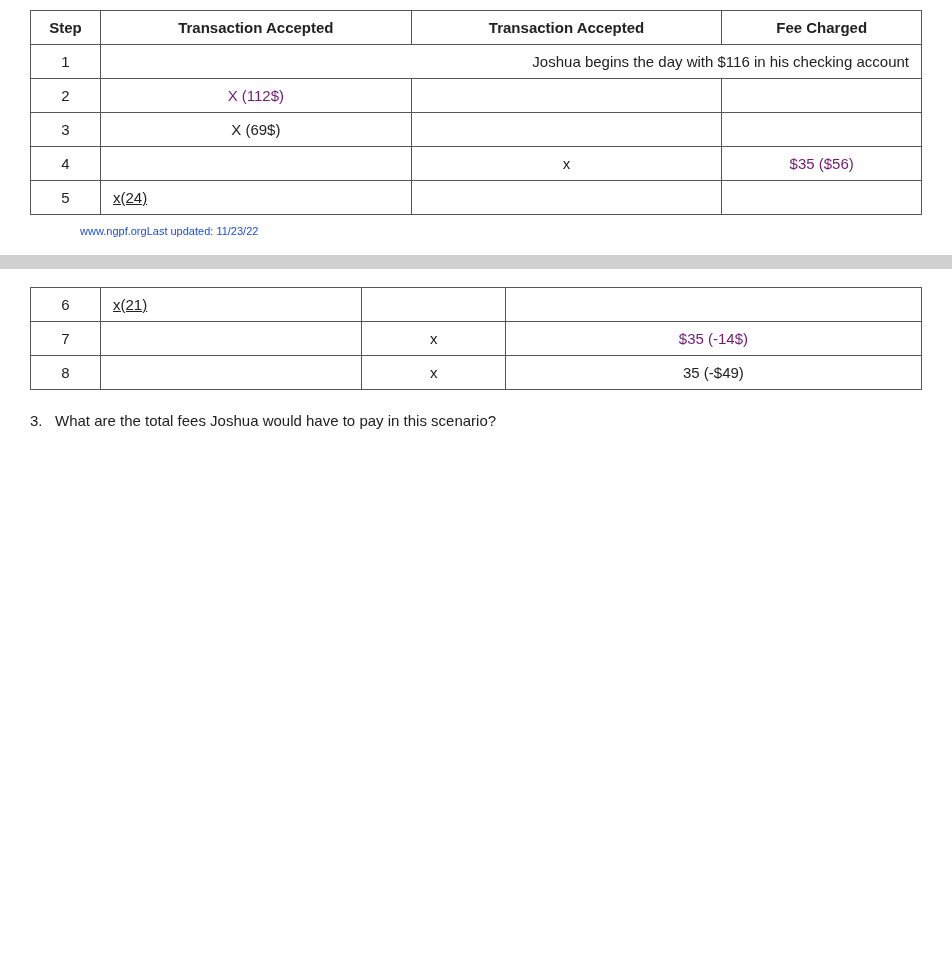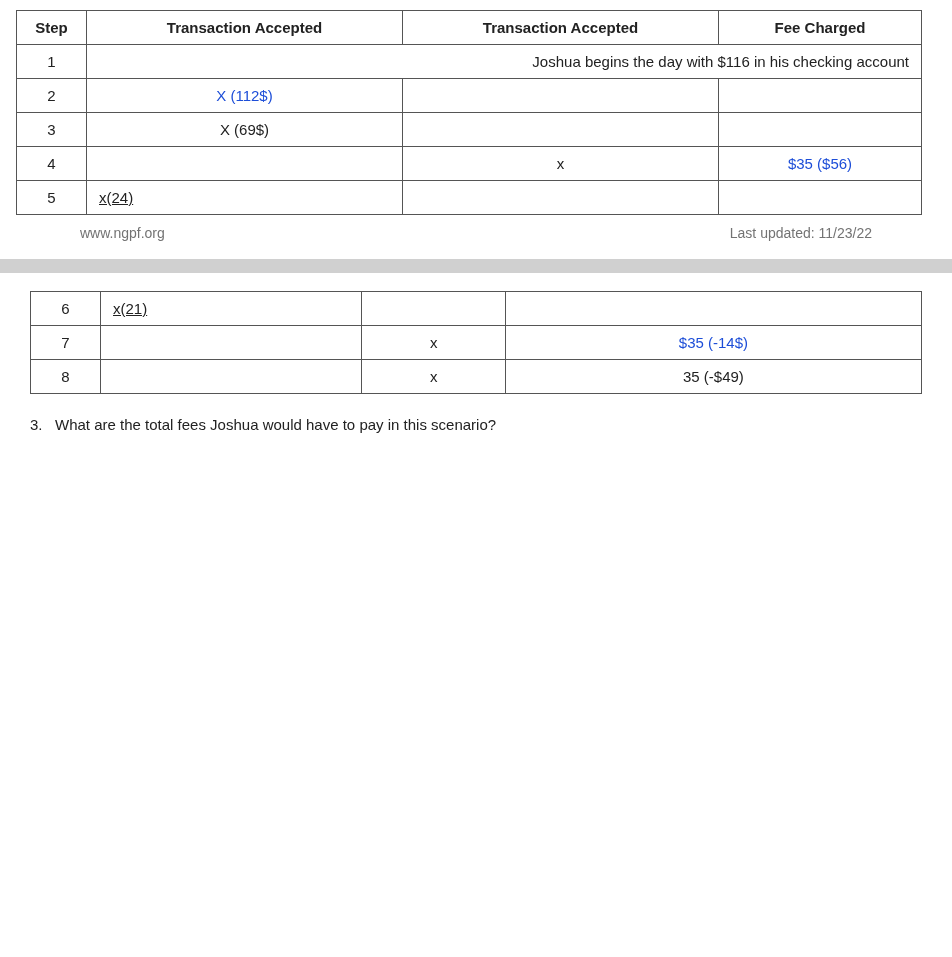--- a/index.html
+++ b/index.html
@@ -12,21 +12,21 @@
       background: #ffffff;
       font-family: Arial, Helvetica, sans-serif;
       font-size: 15px;
       color: #222;
       width: 952px;
       min-height: 957px;
     }
 
     
     .table-section {
-      padding: 10px 30px 0 16px;
+      padding: 10px 30px 0 30px;
     }
 
     table {
       width: 100%;
       border-collapse: collapse;
       border: 1.5px solid #555;
     }
 
     table th, table td {
       border: 1.5px solid #555;
@@ -46,34 +46,34 @@
       text-align: center;
       width: 70px;
     }
 
     table td.left-text {
       text-align: left;
       text-decoration: underline;
     }
 
     .red-text {
-      color: #1d4ed8;
+      color: #701a75;
     }
 
     .description-cell {
       text-align: right;
     }
 
     
     .footer-line {
       display: flex;
-      justify-content: space-between;
+      justify-content: flex-start;
       padding: 10px 80px;
-      color: #737373;
-      font-size: 14px;
+      color: #1d4ed8;
+      font-size: 11px;
     }
 
     
     .divider {
       height: 14px;
       background: #d0d0d0;
       margin: 8px 0;
     }
 
     

